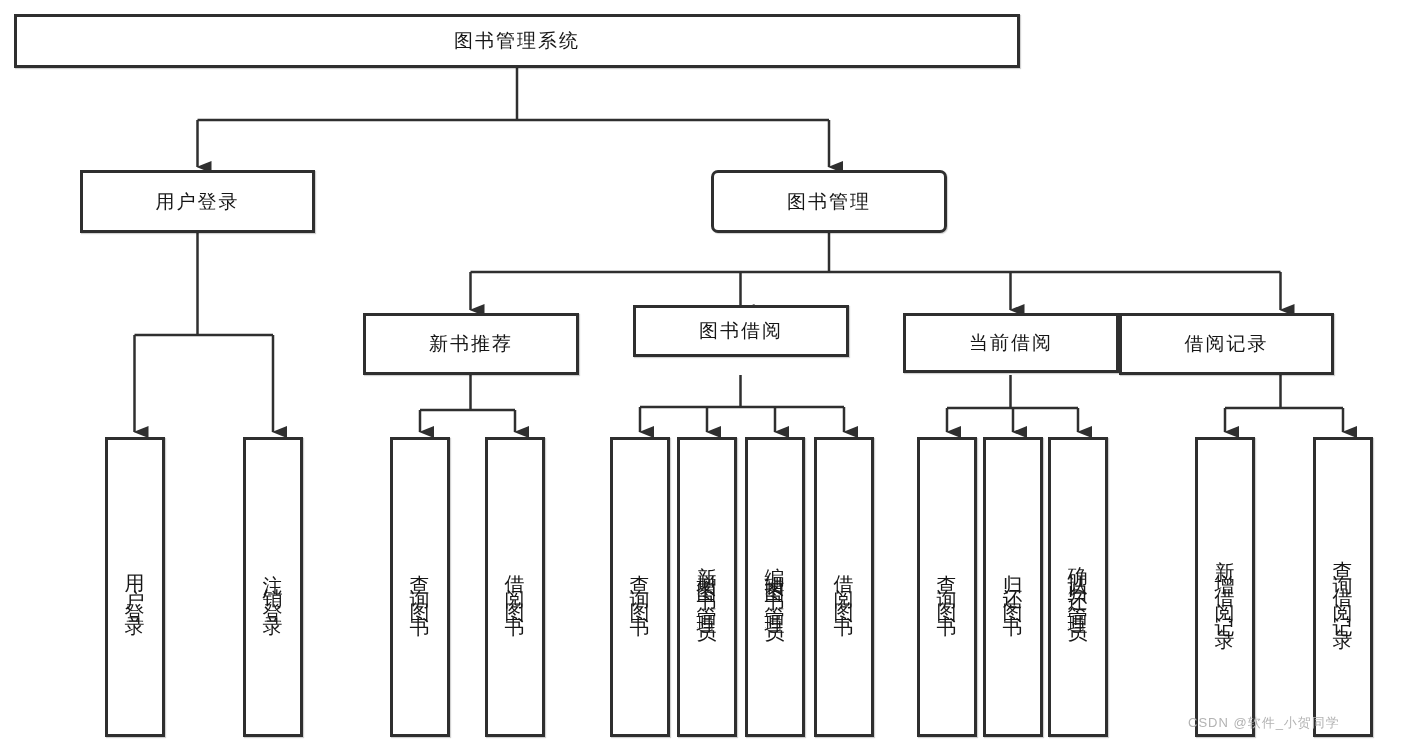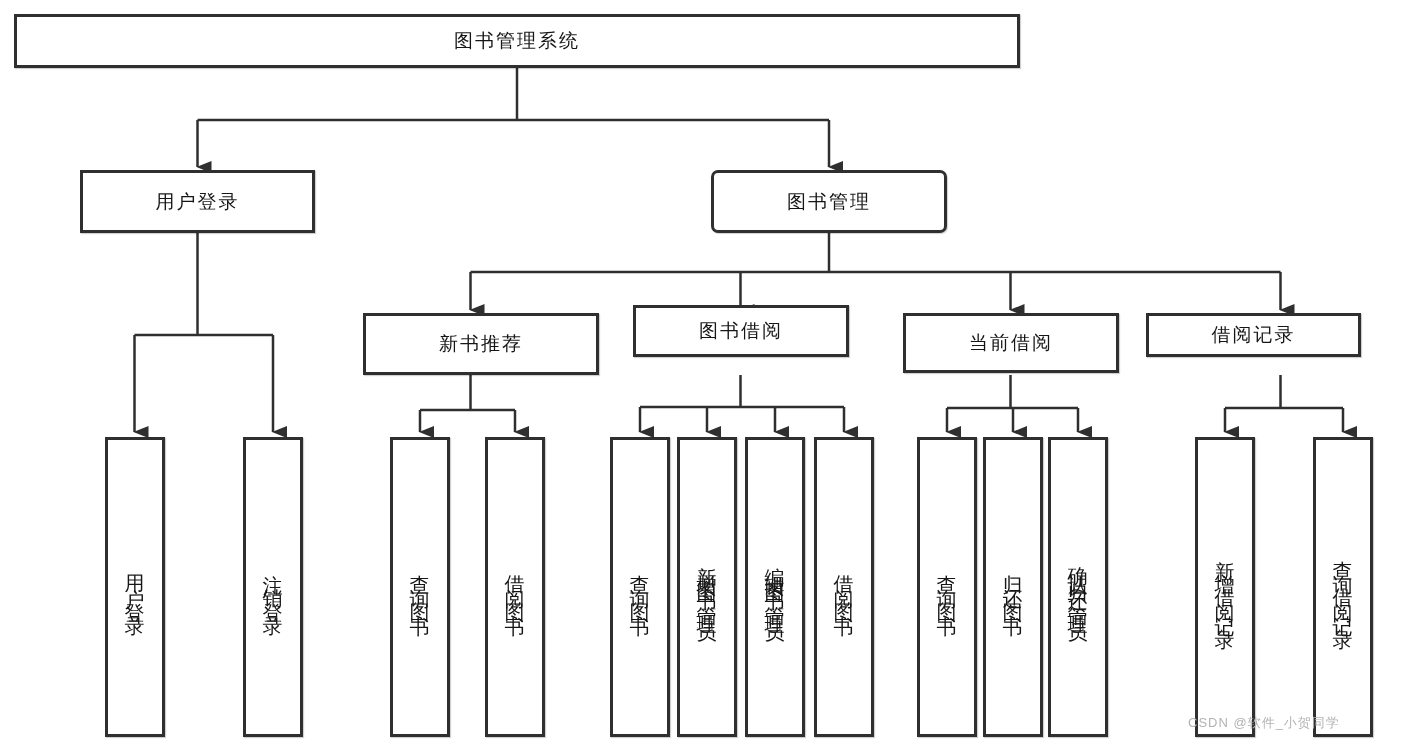--- a/index.html
+++ b/index.html
@@ -47,24 +47,24 @@
     writing-mode: vertical-rl;
     text-orientation: mixed;
     font-size: 20px;
     line-height: 1;
     max-height: 288px;
   }
   
   .n-root   { left: 14px;   top: 14px;  width: 1006px; height: 54px; }
   .n-l2-0   { left: 80px;   top: 170px; width: 235px;  height: 63px; }
   .n-l2-1   { left: 711px;  top: 170px; width: 236px;  height: 63px; border-radius: 7px; }
-  .n-l3-0   { left: 363px;  top: 313px; width: 236px;  height: 62px; }
+  .n-l3-0   { left: 363px;  top: 313px; width: 216px;  height: 62px; }
   .n-l3-1   { left: 633px;  top: 305px; width: 216px;  height: 52px; }
   .n-l3-2   { left: 903px;  top: 313px; width: 216px;  height: 60px; font-family: Liberation Serif, serif; }
-  .n-l3-3   { left: 1146px; top: 313px; width: 215px;  height: 44px; }
+  .n-l3-3   { left: 1119px; top: 313px; width: 215px;  height: 62px; }
   .n-a0 { left: 105px;  top: 437px; }
   .n-a1 { left: 243px;  top: 437px; }
   .n-b0 { left: 390px;  top: 437px; }
   .n-b1 { left: 485px;  top: 437px; }
   .n-c0 { left: 610px;  top: 437px; }
   .n-c1 { left: 677px;  top: 437px; }
   .n-c2 { left: 745px;  top: 437px; }
   .n-c3 { left: 814px;  top: 437px; }
   .n-d0 { left: 917px;  top: 437px; }
   .n-d1 { left: 983px;  top: 437px; }

